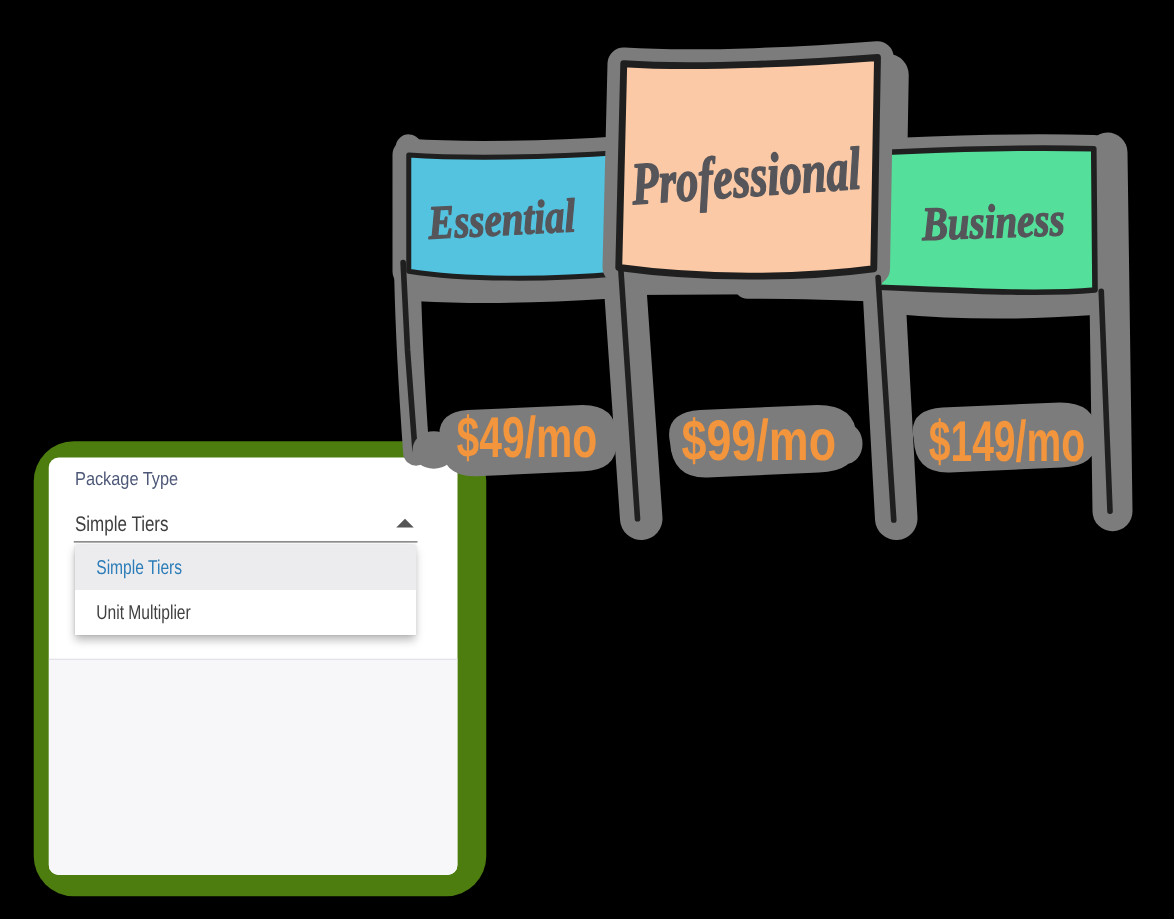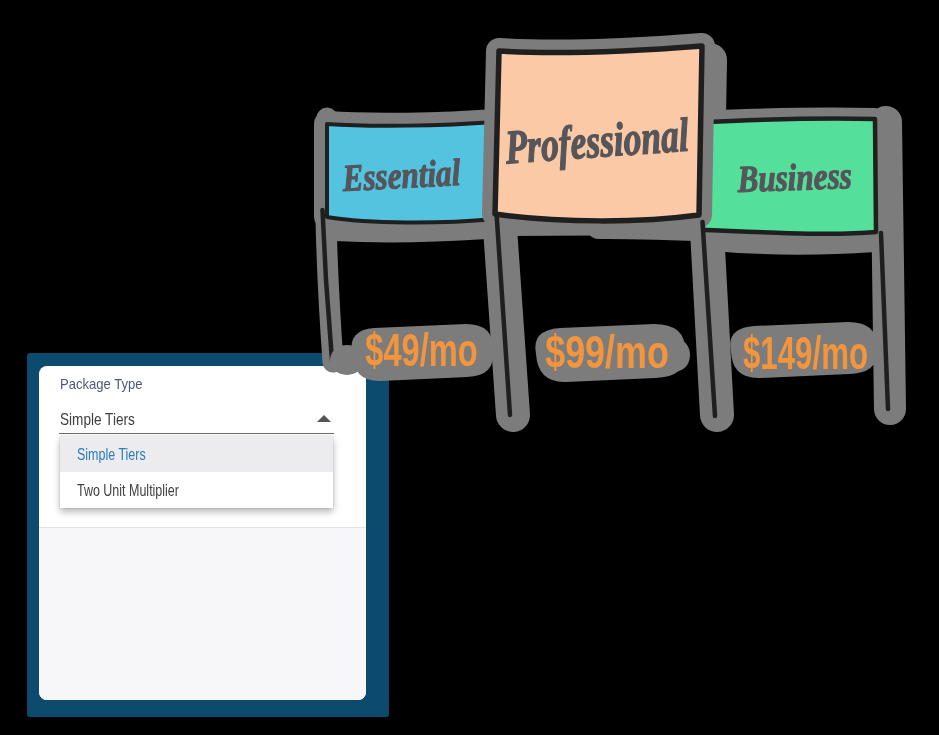--- a/index.html
+++ b/index.html
@@ -1,19 +1,19 @@
 <!DOCTYPE html>
 <html><head>
 <meta charset="utf-8">
 <style>
   html,body{margin:0;padding:0;}
   body{width:939px;height:735px;background:#000;overflow:hidden;position:relative;
        font-family:"Liberation Sans",sans-serif;}
   .card-outer{position:absolute;left:27px;top:353px;width:362px;height:364px;
-       background:#0c4a6e;border-radius:3px;z-index:1;}
+       background:#4d7c0f;border-radius:32px;z-index:1;}
   .card-inner{position:absolute;left:12px;top:13px;width:327px;height:334px;
        background:#ffffff;border-radius:8px;overflow:hidden;}
   .card-lower{position:absolute;left:0;top:161px;width:327px;height:173px;
        background:#f7f7fa;border-top:1px solid #e3e3e9;}
   .pkg-label{position:absolute;left:21px;top:9px;font-size:15px;color:#4d5878;
        transform:scaleX(.87);transform-origin:0 0;white-space:nowrap;}
   .sel-value{position:absolute;left:21px;top:44px;font-size:17px;color:#3e3e3e;
        transform:scaleX(.80);transform-origin:0 0;white-space:nowrap;}
   .sel-arrow{position:absolute;left:278px;top:49px;width:0;height:0;
        border-left:7px solid transparent;border-right:7px solid transparent;
@@ -31,21 +31,21 @@
   <div class="card-outer">
     <div class="card-inner">
       <div class="card-lower"></div>
       <div class="pkg-label">Package Type</div>
       <div class="sel-value">Simple Tiers</div>
       <div class="sel-arrow"></div>
       <div class="sel-line"></div>
     </div>
     <div class="menu" style="left:33px;top:83px;">
       <div class="mi sel"><span>Simple Tiers</span></div>
-      <div class="mi"><span>Two Unit Multiplier</span></div>
+      <div class="mi"><span>Unit Multiplier</span></div>
     </div>
   </div>
 
 <svg id="art" width="939" height="735" viewBox="0 0 939 735">
   <g stroke-linecap="round" stroke-linejoin="round" fill="none">
 
     <g stroke="#7c7c7c">
       <path d="M327,124 C370,127 440,126 496,122 L495,219 C440,224 370,224 327,217 Z" stroke-width="26" fill="#7c7c7c"></path>
       <path d="M335,230 C390,233 440,231 486,228" stroke-width="22"></path>
       <path d="M327,118 C324,180 325,250 333,362" stroke-width="21"></path>

